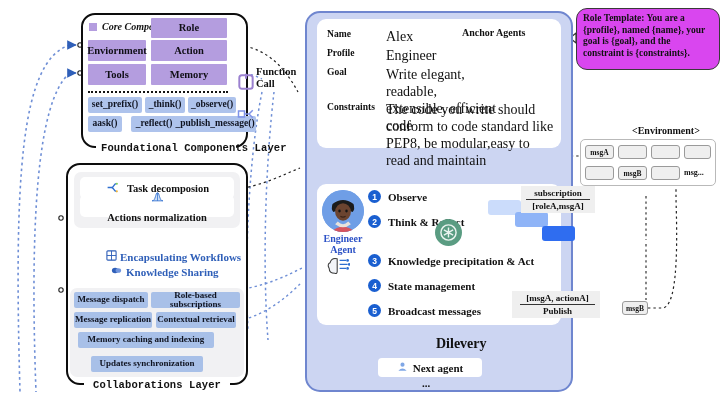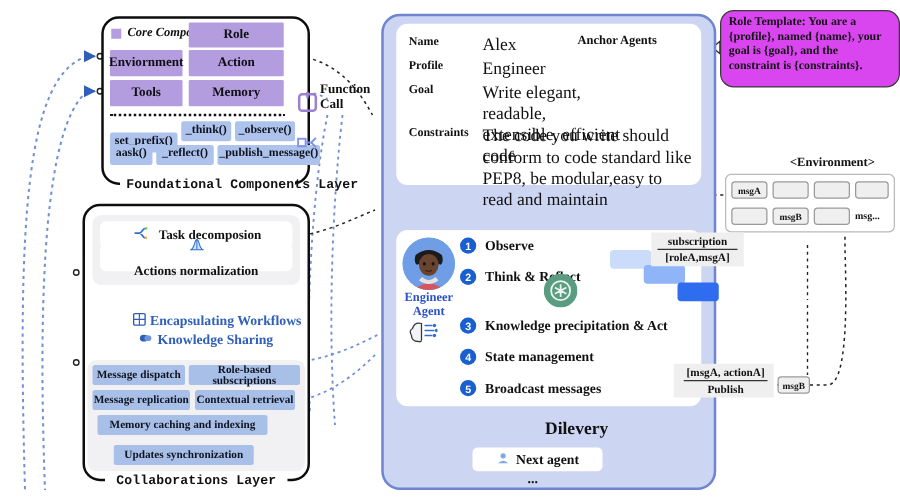--- a/index.html
+++ b/index.html
@@ -159,25 +159,25 @@
 </div>
 
 <div class="abs chip chip-purple" style="left:151px;top:18px;width:76px;height:20px;">Role</div>
 <div class="abs chip chip-purple" style="left:88px;top:40px;width:58px;height:21px;">Enviornment</div>
 <div class="abs chip chip-purple" style="left:151px;top:40px;width:76px;height:21px;">Action</div>
 <div class="abs chip chip-purple" style="left:88px;top:64px;width:58px;height:21px;">Tools</div>
 <div class="abs chip chip-purple" style="left:151px;top:64px;width:76px;height:21px;">Memory</div>
 
 <div class="abs dash-sep" style="left:88px;top:91px;width:140px;height:0;"></div>
 
-<div class="abs chip chip-blue" style="left:88px;top:106px;width:54px;height:16px;">set_prefix()</div>
+<div class="abs chip chip-blue" style="left:88px;top:97px;width:54px;height:16px;">set_prefix()</div>
 <div class="abs chip chip-blue" style="left:145px;top:97px;width:40px;height:16px;">_think()</div>
 <div class="abs chip chip-blue" style="left:188px;top:97px;width:48px;height:16px;">_observe()</div>
 <div class="abs chip chip-blue" style="left:88px;top:116px;width:34px;height:16px;">aask()</div>
-<div class="abs chip chip-blue" style="left:125px;top:116px;width:46px;height:16px;">_reflect()</div>
+<div class="abs chip chip-blue" style="left:131px;top:116px;width:46px;height:16px;">_reflect()</div>
 <div class="abs chip chip-blue" style="left:174px;top:116px;width:82px;height:16px;">_publish_message()</div>
 
 <div class="abs layer-caption" style="left:96px;top:142px;width:140px;">Foundational Components Layer</div>
 
 <div class="abs" style="left:236px;top:72px;">
   <svg width="20" height="20" viewBox="0 0 24 24">
     <path d="M7 4 h10 a3 3 0 0 1 3 3 v10 a3 3 0 0 1 -3 3 h-10 a3 3 0 0 1 -3 -3 v-10 a3 3 0 0 1 3 -3 z" fill="none" stroke="#9b81d0" stroke-width="2.4"></path>
     <path d="M12 2 v6" stroke="#9b81d0" stroke-width="2.4"></path>
   </svg>
 </div>
@@ -347,18 +347,18 @@
 <div class="abs env-slot" style="left:585px;top:166px;width:29px;height:14px;"></div>
 <div class="abs env-slot" style="left:618px;top:166px;width:29px;height:14px;">msgB</div>
 <div class="abs env-slot" style="left:651px;top:166px;width:29px;height:14px;"></div>
 <div class="abs" style="left:684px;top:168px;font-weight:bold;font-size:8px;">msg...</div>
 
 <div class="abs note-box" style="left:521px;top:186px;width:74px;">
   <div class="note-top">subscription</div>
   <div class="note-bot">[roleA,msgA]</div>
 </div>
 
-<div class="abs note-box" style="left:539px;top:291px;width:80px;padding-left:8px;">
+<div class="abs note-box" style="left:512px;top:291px;width:88px;padding-left:8px;">
   <div class="note-top">[msgA, actionA]</div>
   <div class="note-bot">Publish</div>
 </div>
 
 <div class="abs msg-chip" style="left:622px;top:301px;width:26px;height:14px;">msgB</div>
 
 </body></html>

